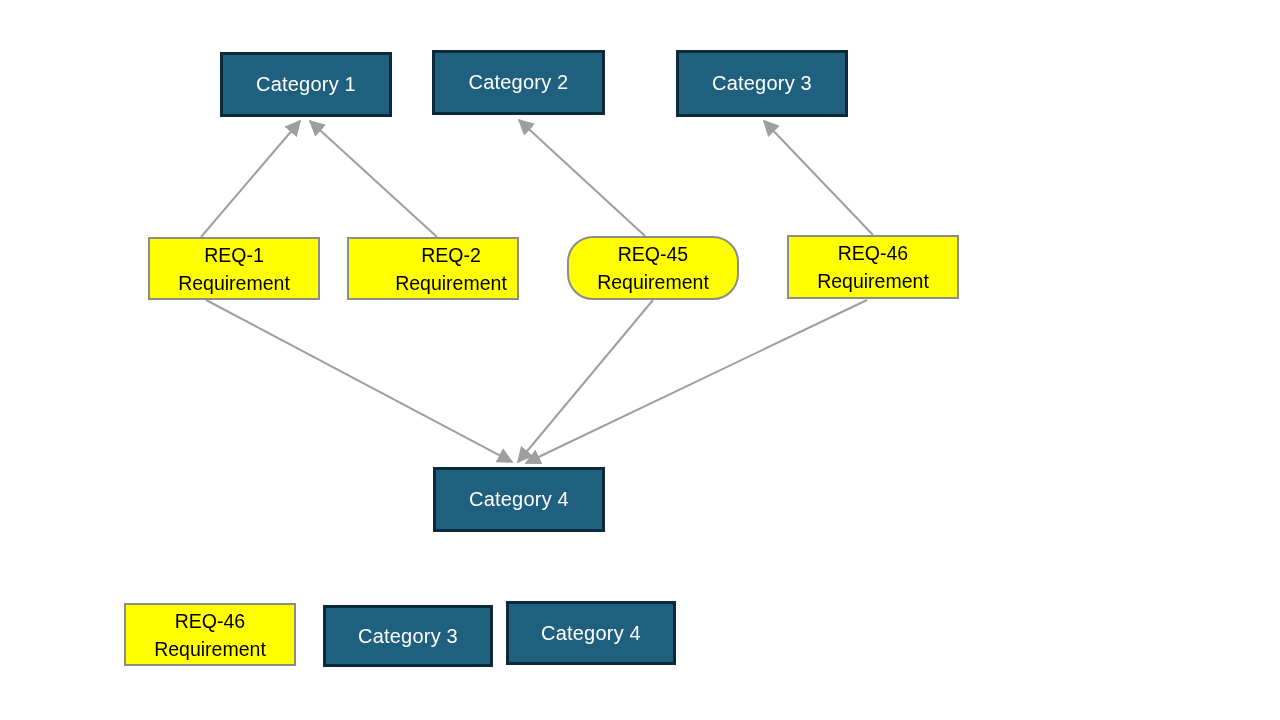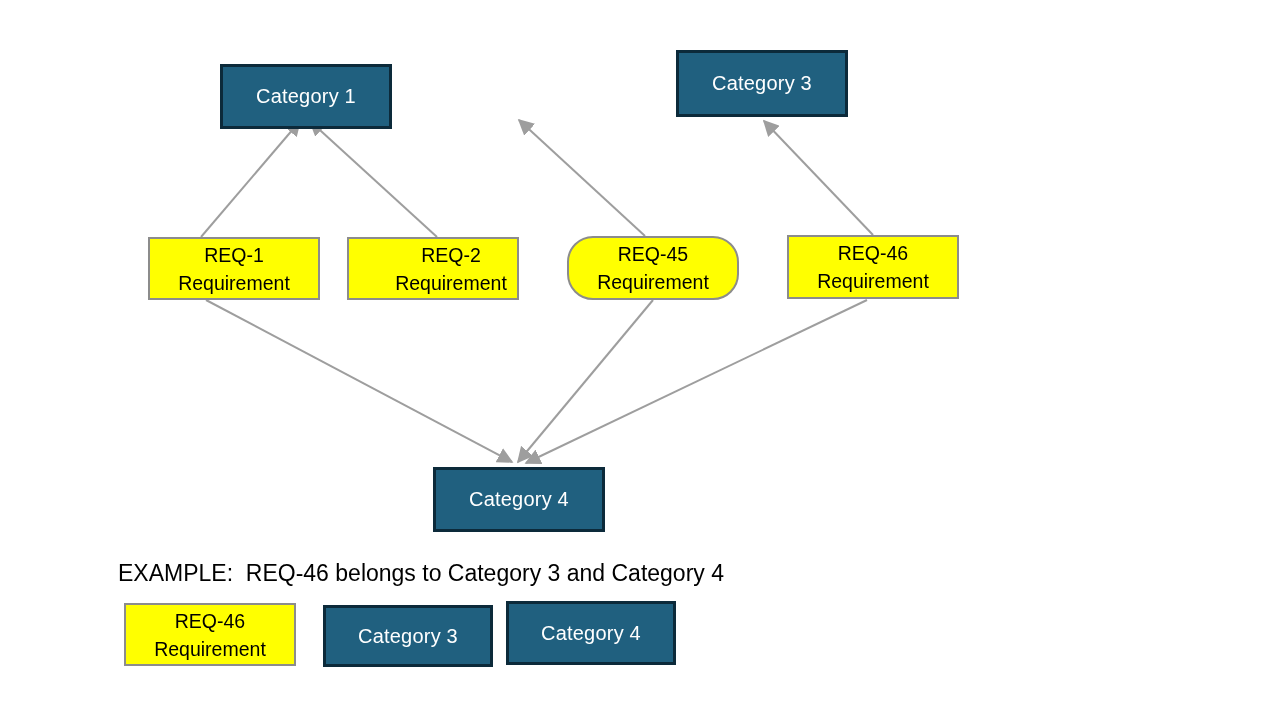--- a/index.html
+++ b/index.html
@@ -40,21 +40,21 @@
     letter-spacing: 0.2px;
   }
   .req {
     background: #ffff00;
     border: 2px solid #8c8c8c;
     color: #000000;
     font-size: 19.5px;
     line-height: 28px;
   }
   
-  #n-cat1   { left: 220px; top: 52px;  width: 172px; height: 65px; margin-top: 12px; }
+  #n-cat1   { left: 220px; top: 52px;  width: 172px; height: 65px; }
   #n-cat2   { left: 432px; top: 50px;  width: 173px; height: 65px; }
   #n-cat3   { left: 676px; top: 50px;  width: 172px; height: 67px; }
   #n-req1   { left: 120px; top: 237px; width: 172px; height: 63px; margin-left: 28px; }
   #n-req2   { left: 347px; top: 237px; width: 172px; height: 63px; padding-left: 36px; }
   #n-req45  { left: 567px; top: 236px; width: 172px; height: 64px; border-radius: 26px; }
   #n-req46  { left: 787px; top: 235px; width: 172px; height: 64px; }
   #n-cat4   { left: 433px; top: 467px; width: 172px; height: 65px; }
   
   .caption {
     position: absolute;
@@ -89,32 +89,32 @@
     <line x1="437" y1="237" x2="310" y2="121" marker-end="url(#arrow)"></line>
     <line x1="645" y1="236" x2="519" y2="120" marker-end="url(#arrow)"></line>
     <line x1="873" y1="235" x2="764" y2="121" marker-end="url(#arrow)"></line>
 
     <line x1="206" y1="300" x2="512" y2="462" marker-end="url(#arrow)"></line>
     <line x1="653" y1="300" x2="518" y2="462" marker-end="url(#arrow)"></line>
     <line x1="867" y1="300" x2="526" y2="463" marker-end="url(#arrow)"></line>
   </svg>
 
   <div class="node cat" id="n-cat1">Category 1</div>
+  <div class="node cat" id="n-cat2">Category 2</div>
   <div class="node cat" id="n-cat3">Category 3</div>
 
   <div class="node req" id="n-req1">REQ-1
 Requirement</div>
   <div class="node req" id="n-req2">REQ-2
 Requirement</div>
   <div class="node req" id="n-req45">REQ-45
 Requirement</div>
   <div class="node req" id="n-req46">REQ-46
 Requirement</div>
 
   <div class="node cat" id="n-cat4">Category 4</div>
 
-  <div class="caption">EXAMPLE:  REQ-46 belongs to Category 3 and Category 4</div>
   <div class="node req" id="n-ex-req46">REQ-46
 Requirement</div>
   <div class="node cat" id="n-ex-cat3">Category 3</div>
   <div class="node cat" id="n-ex-cat4">Category 4</div>
 
 </div>
 
 </body></html>

